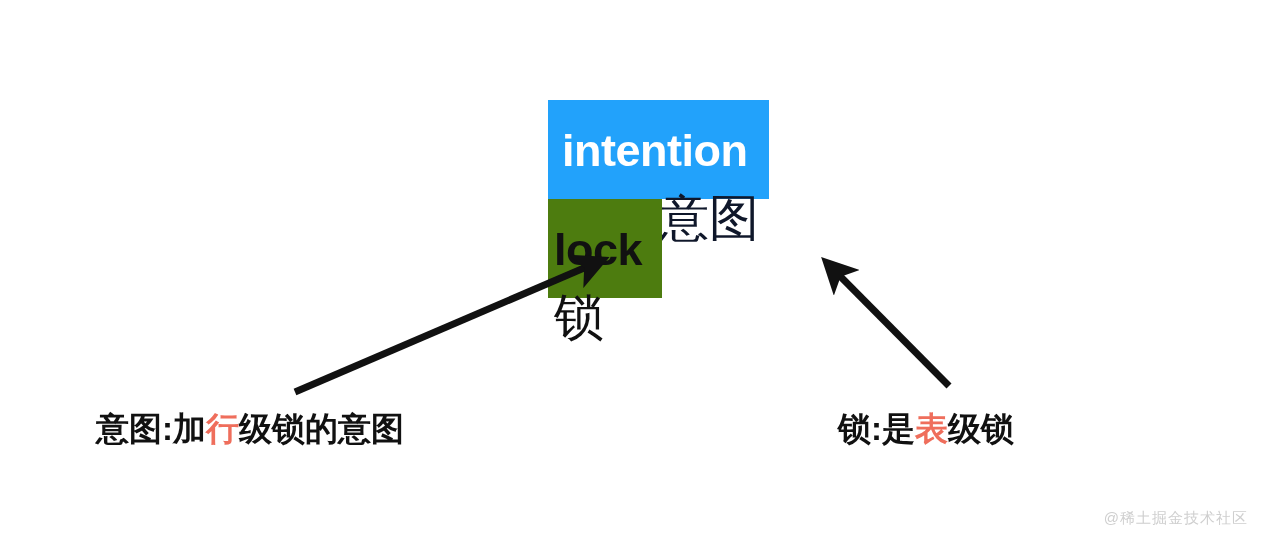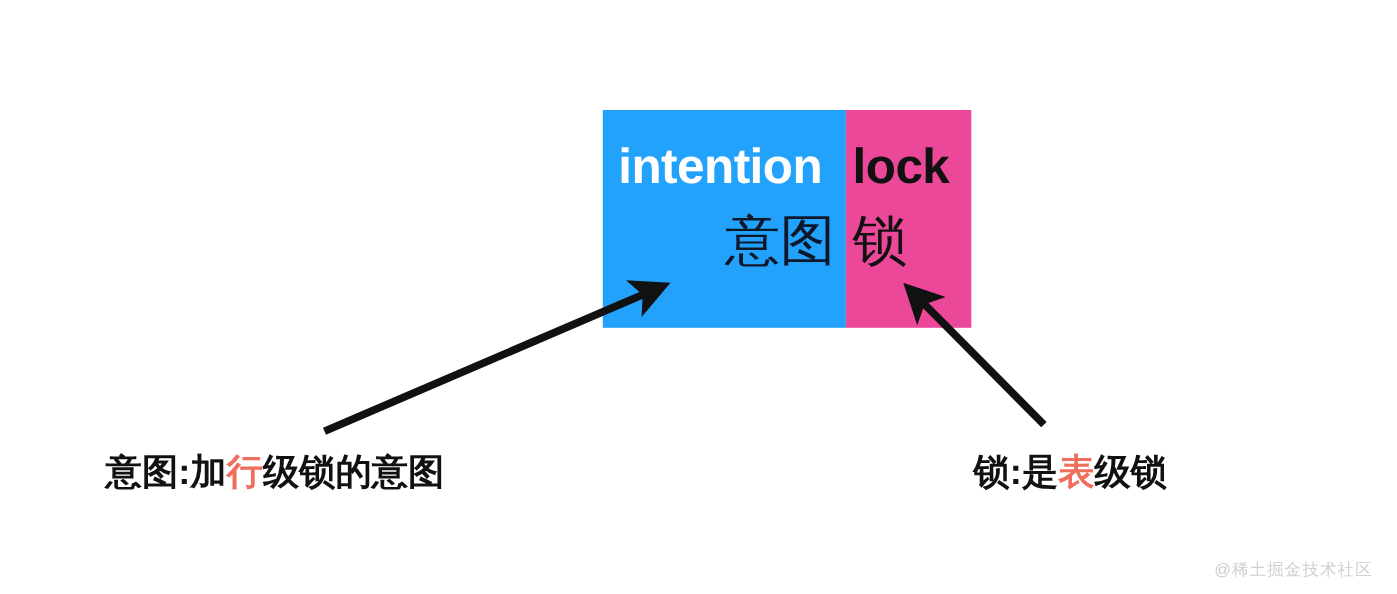--- a/index.html
+++ b/index.html
@@ -24,38 +24,38 @@
   }
 
   
   .word-block {
     position: absolute;
     left: 508px;
     top: 100px;
     width: 335px;
     height: 198px;
     display: flex;
-    flex-direction: row;
+    flex-direction: column;
     padding-left: 40px;
   }
 
   .panel {
     position: relative;
     height: 100%;
     box-sizing: border-box;
   }
 
   .panel-intention {
     width: 221px;
     background: #22a2fb;
   }
 
   .panel-lock {
     width: 114px;
-    background: #ec4899;
+    background: #4d7c0f;
   }
 
   .panel-en {
     position: absolute;
     top: 28px;
     font-size: 45px;
     font-weight: bold;
     letter-spacing: -0.5px;
     line-height: 1;
     white-space: nowrap;
@@ -106,21 +106,20 @@
     white-space: nowrap;
     letter-spacing: 0px;
   }
   .caption-left {
     left: 96px;
     top: 412px;
   }
   .caption-right {
     left: 838px;
     top: 412px;
-    margin-left: 47px;
   }
   .hl {
     color: #ef6e5c;
   }
 
   
   .watermark {
     position: absolute;
     right: 22px;
     bottom: 12px;

